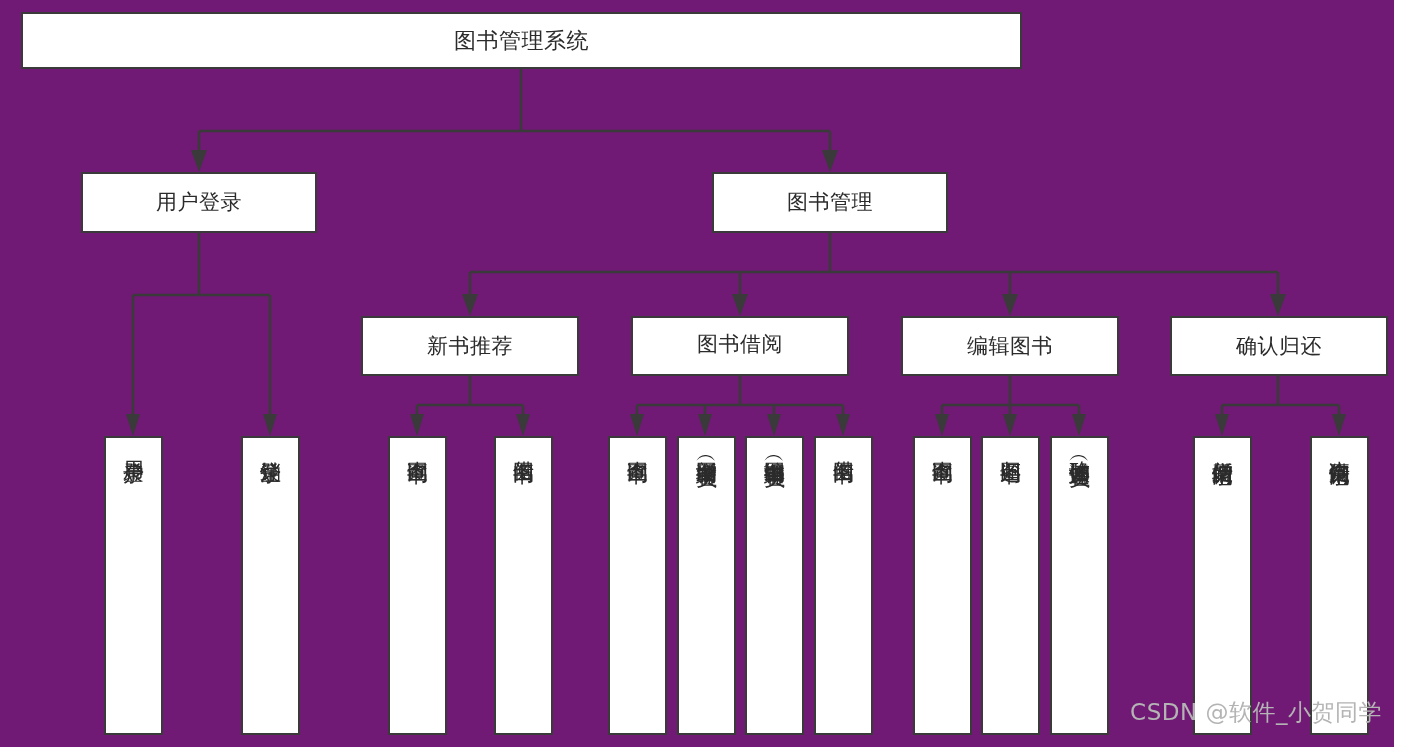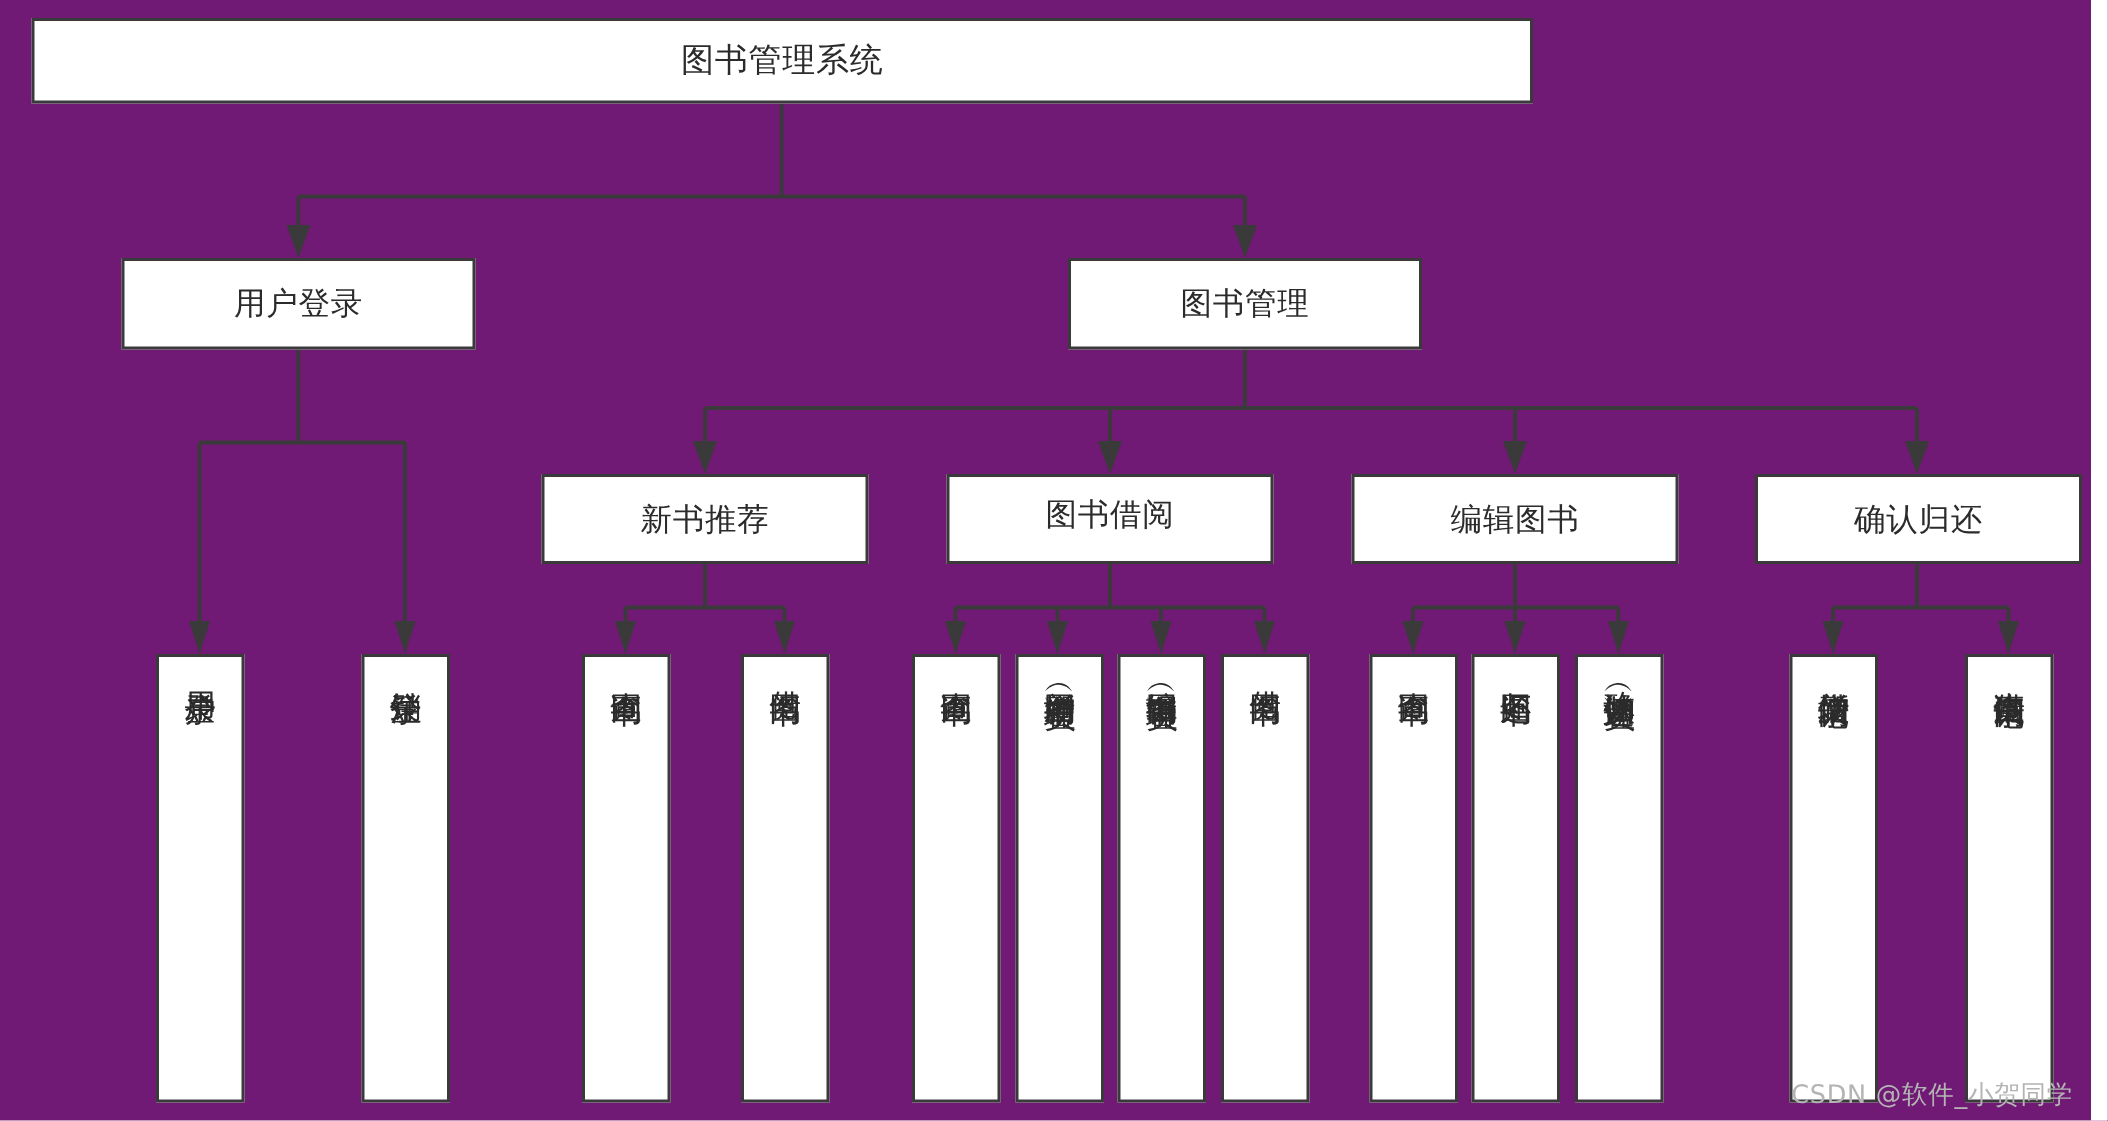--- a/index.html
+++ b/index.html
@@ -61,22 +61,22 @@
     text-orientation: upright;
     font-size: 21px;
     line-height: 1.05;
     letter-spacing: 1px;
     white-space: nowrap;
     margin: 0 auto;
   }
   .watermark {
     position: absolute;
     right: 12px;
-    bottom: 6px;
-    font-size: 17px;
+    bottom: 19px;
+    font-size: 23px;
     color: #b4b4b4;
     letter-spacing: 0.5px;
     z-index: 6;
     white-space: nowrap;
   }
 </style>
 </head>
 <body>
 
 <div id="canvas">

